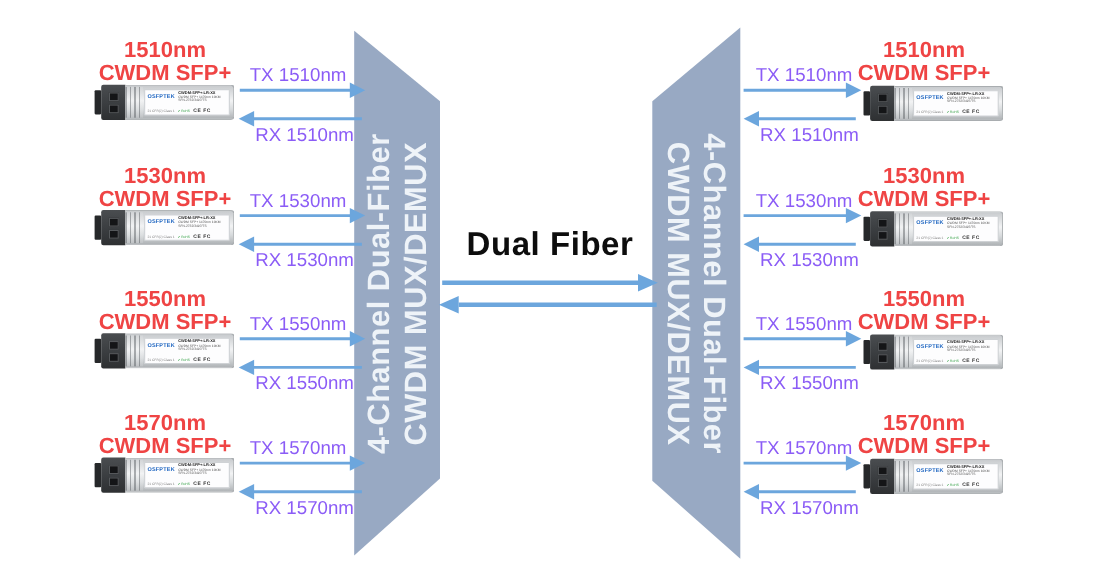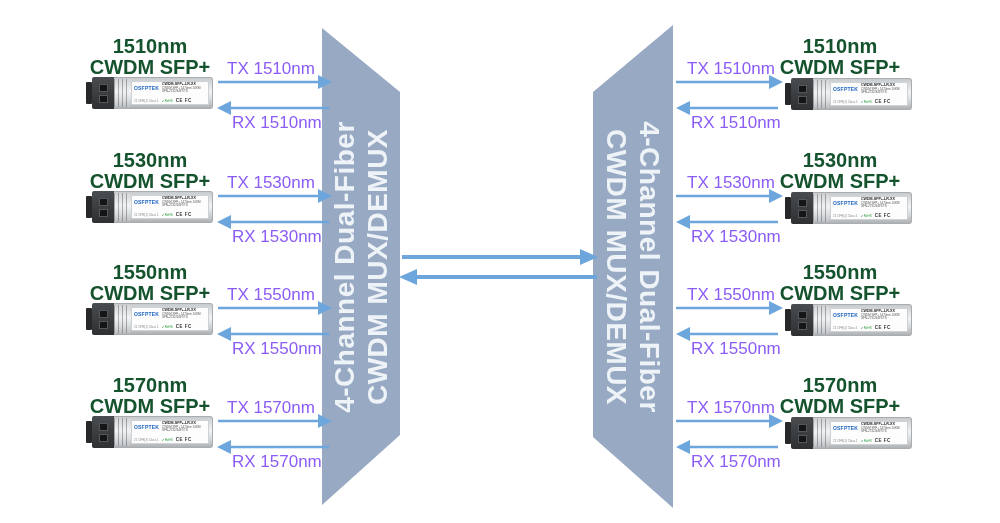--- a/index.html
+++ b/index.html
@@ -5,21 +5,21 @@
   html,body{margin:0;padding:0;background:#ffffff;}
   .canvas{
     position:relative;width:1000px;height:523px;background:#ffffff;overflow:hidden;
     font-family:"Liberation Sans", sans-serif;
   }
   .layer{position:absolute;left:0;top:0;}
   .arrow-line{stroke:#6CA6DD;}
   .arrow-head{fill:#6CA6DD;}
   .mux-shape{fill:#98A9C3;}
 
-  .ch-title{position:absolute;width:160px;text-align:center;color:#14532d;}
+  .ch-title{position:absolute;width:160px;text-align:center;color:#ef4444;}
   .ch-wl,.ch-prod{font-size:20px;font-weight:bold;line-height:21px;white-space:nowrap;}
 
   .arrow-label{position:absolute;font-size:17px;color:#8b5cf6;white-space:nowrap;}
 
   .dual-fiber{
     position:absolute;left:380px;top:206px;width:240px;text-align:center;
     font-size:30px;font-weight:bold;color:#0D0D0D;letter-spacing:0.5px;
   }
 
   .mux-text{
@@ -154,20 +154,21 @@
 
   <div class="mux-text mux-left-text">
     <div>4-Channel Dual-Fiber</div>
     <div>CWDM MUX/DEMUX</div>
   </div>
   <div class="mux-text mux-right-text">
     <div>4-Channel Dual-Fiber</div>
     <div>CWDM MUX/DEMUX</div>
   </div>
 
+  <div class="dual-fiber">Dual Fiber</div>
 
   <div class="ch-title" style="left:70px;top:36px;">
     <div class="ch-wl">1510nm</div>
     <div class="ch-prod">CWDM SFP+</div>
   </div>
   <div class="sfp" style="left:86px;top:77px;">
     <div class="sfp-tab"></div>
     <div class="sfp-conn">
       <div class="sfp-port"></div>
       <div class="sfp-port"></div>

